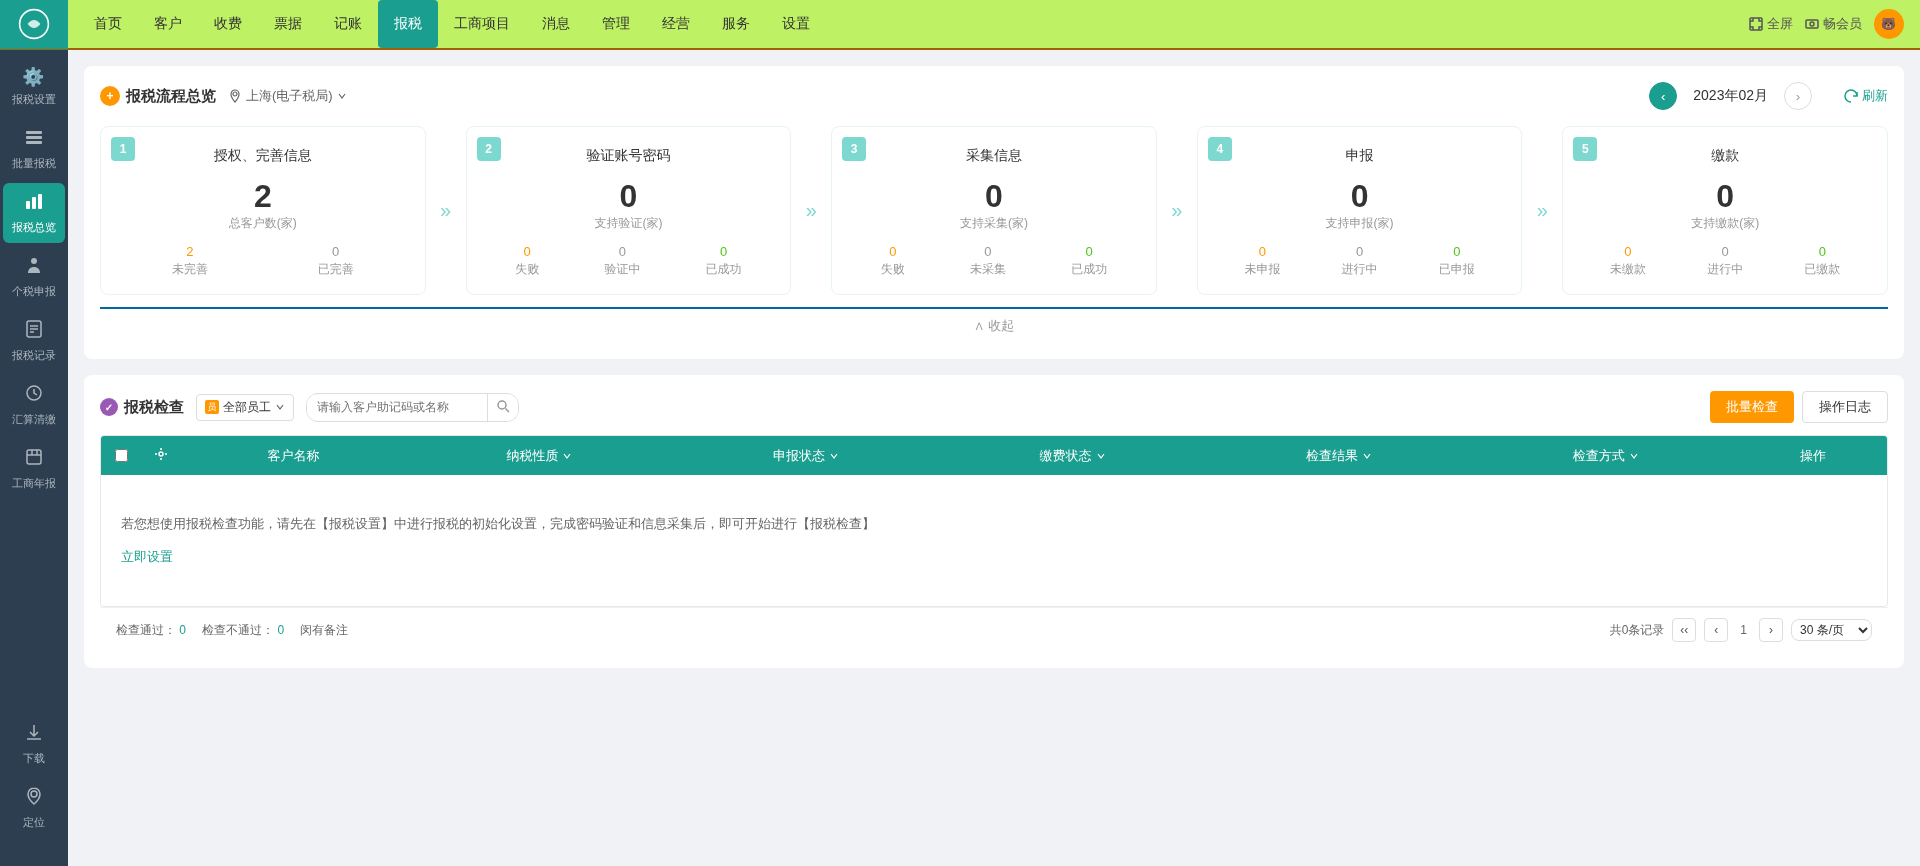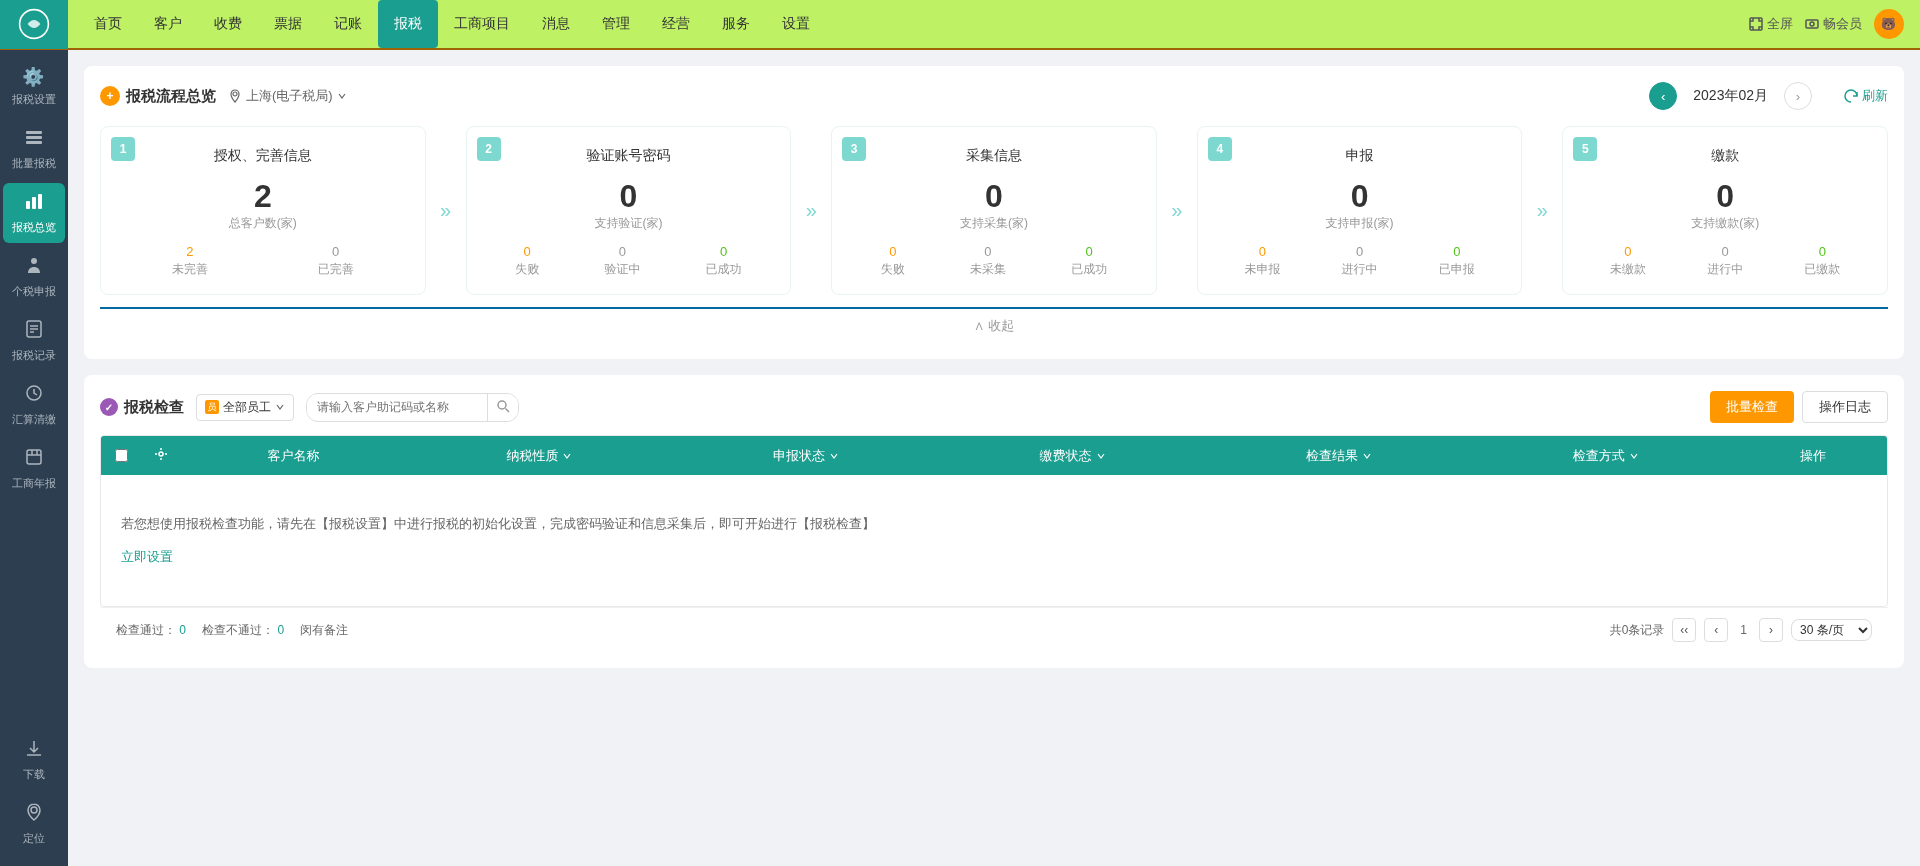--- a/index.html
+++ b/index.html
@@ -89,21 +89,21 @@
       gap: 4px;
     }
     .sidebar-item.active { background: #1a9e8f; color: #fff; }
     .sidebar-item .icon { font-size: 18px; }
     .sidebar-bottom {
       margin-top: auto;
       display: flex;
       flex-direction: column;
       align-items: center;
       gap: 4px;
-      padding-bottom: 12px;
+      padding-bottom: 28px;
     }
 
     
     .main {
       flex: 1;
       overflow-y: auto;
       padding: 16px;
       background: #f0f2f5;
     }
 

